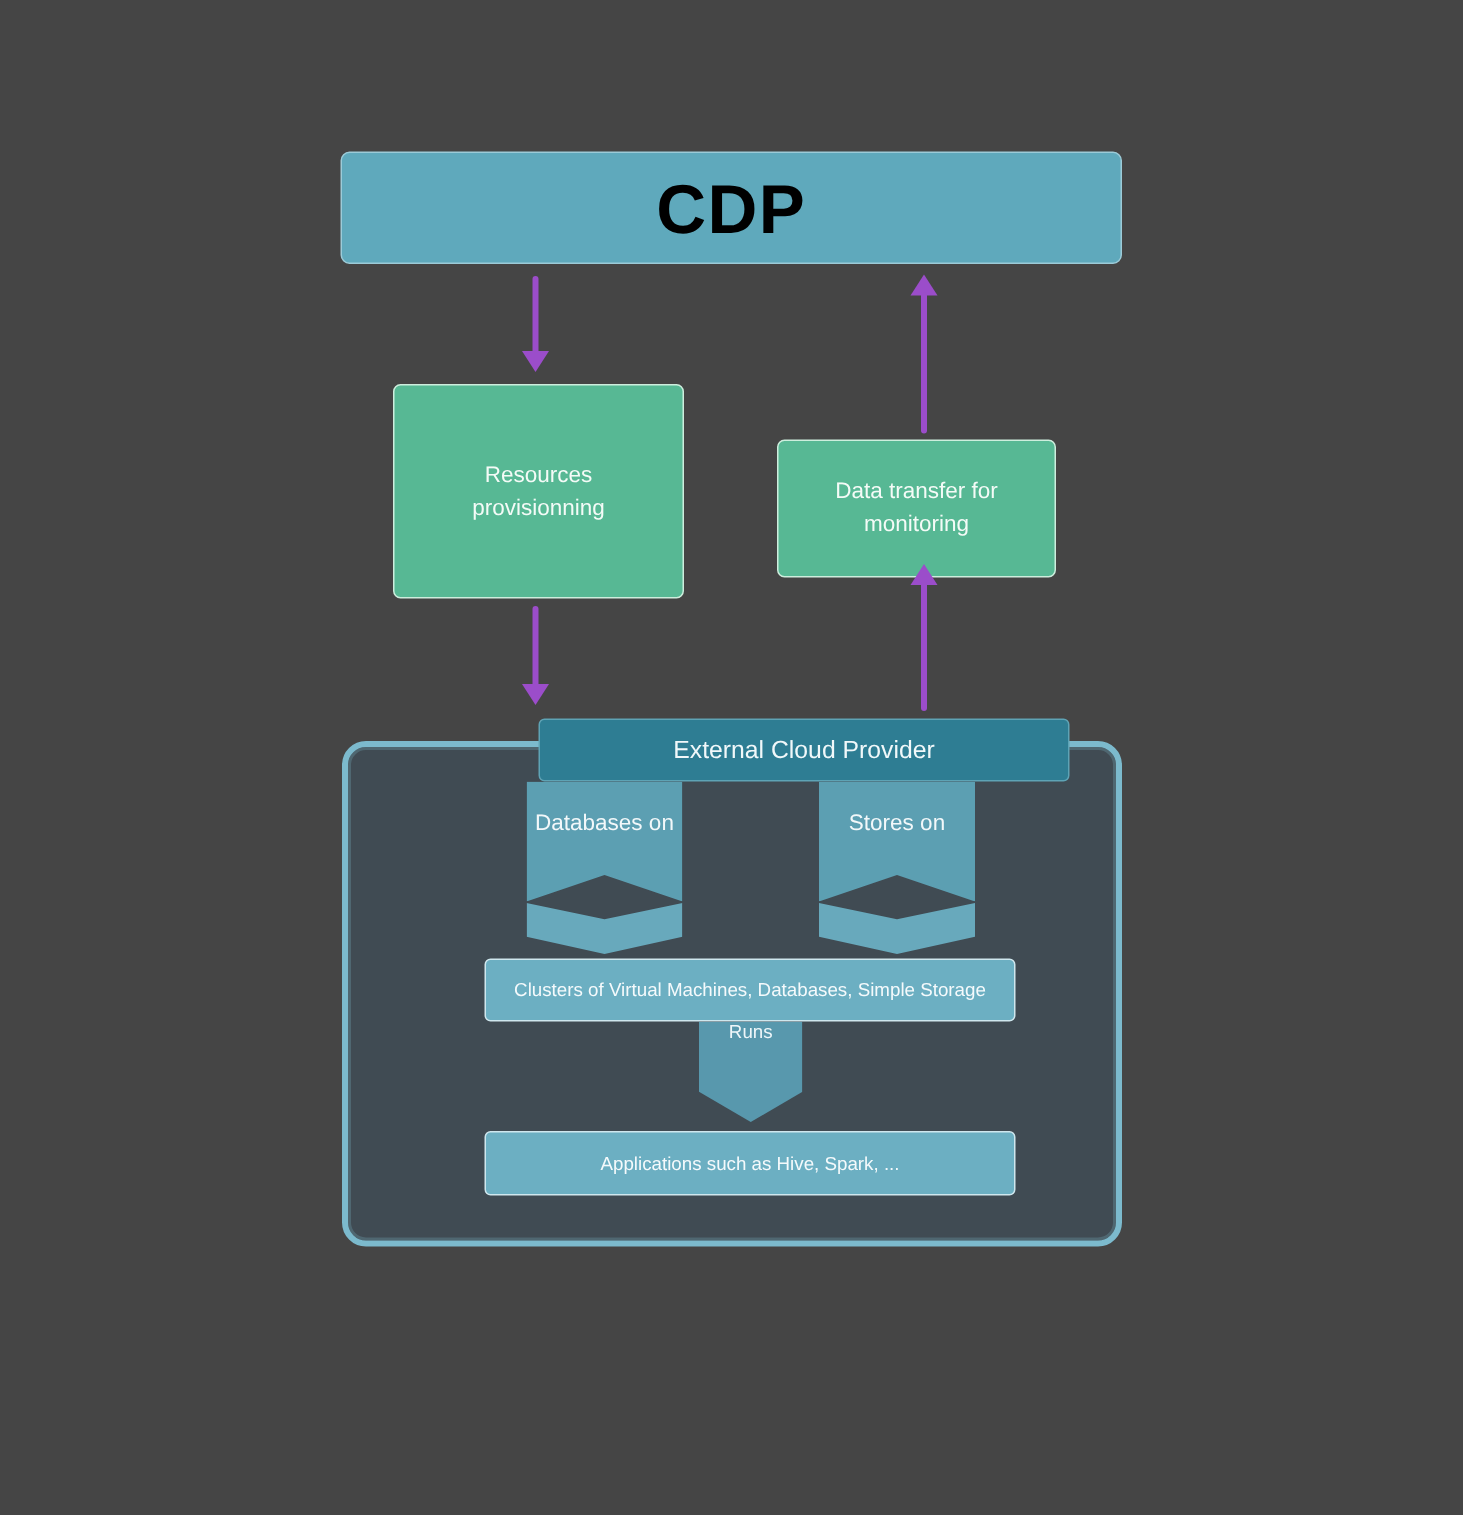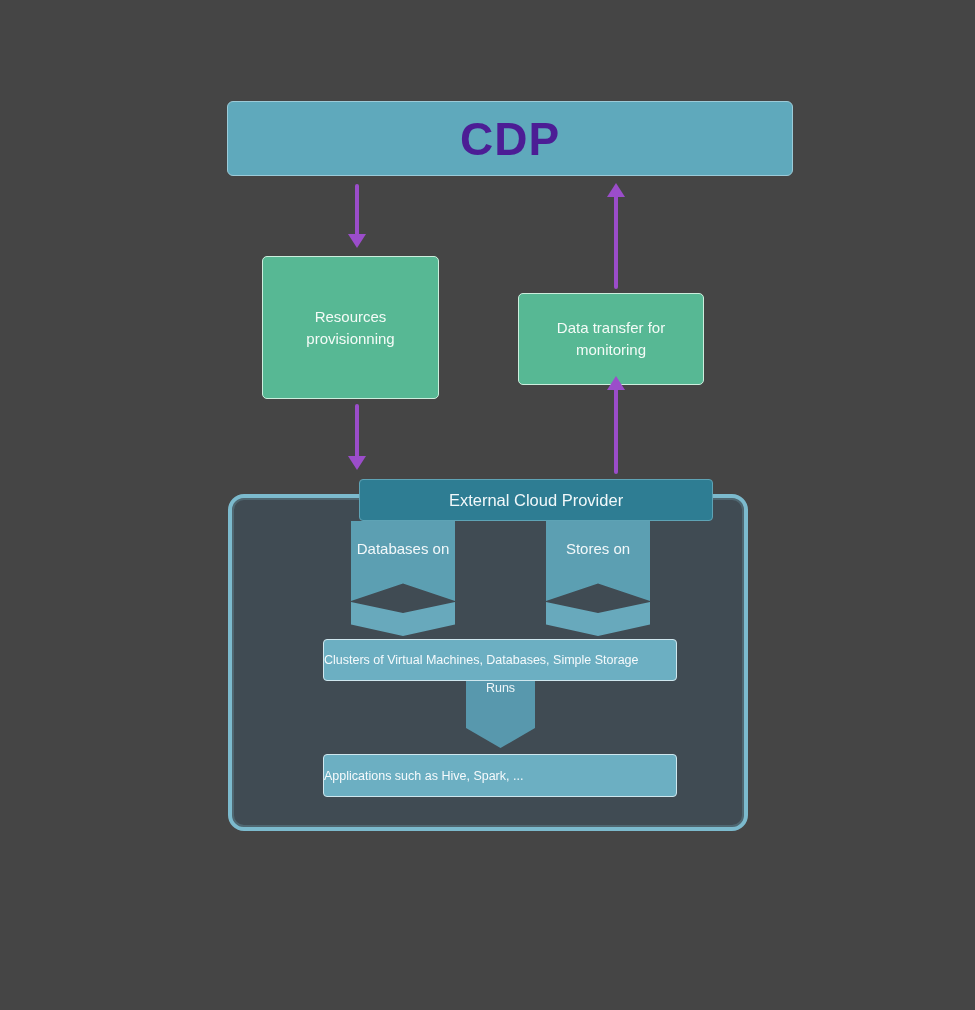--- a/index.html
+++ b/index.html
@@ -20,35 +20,35 @@
   body{font-family:"Liberation Sans", sans-serif;}
   .canvas{
     position:relative;
     width:975px;height:1010px;
     background:var(--background);
     overflow:hidden;
   }
 
   
   .cdp-box{
-    position:absolute;left:227px;top:101px;width:566px;height:75px;
+    position:absolute;left:227px;top:101px;width:521px;height:75px;
     background:var(--cdp-fill);
     border:1px solid #9ccbd8;border-radius:6px;
     display:flex;align-items:center;justify-content:center;
-    color:#4c1d95;font-size:46px;font-weight:bold;letter-spacing:1px;
+    color:#000000;font-size:46px;font-weight:bold;letter-spacing:1px;
   }
   .green-box{
     position:absolute;
     background:var(--green-fill);
     border:1px solid #cdeedd;border-radius:5px;
     display:flex;flex-direction:column;align-items:center;justify-content:center;
     color:#f4fbf7;font-size:15px;line-height:1.45;text-align:center;
     padding:10px 18px;
   }
-  .green-box.resources{left:262px;top:256px;width:177px;height:143px;}
+  .green-box.resources{left:262px;top:256px;width:194px;height:143px;}
   .green-box.transfer{left:518px;top:293px;width:186px;height:92px;}
 
   .ecp-header{
     position:absolute;left:323px;top:479px;width:354px;height:42px;
     background:var(--ecp-fill);
     border:1px solid #5ea3b5;border-radius:4px;
     display:flex;align-items:center;justify-content:center;
     color:#f1f8fa;font-size:16.5px;
     z-index:5;
     margin-left:36px;
@@ -78,21 +78,21 @@
   }
   .ribbon-body.computes{left:351px;top:521px;}
   .ribbon-chevron.computes{left:351px;top:602px;}
   .ribbon-body.stores{left:546px;top:521px;}
   .ribbon-chevron.stores{left:546px;top:602px;}
 
   .light-box{
     position:absolute;left:323px;width:354px;z-index:4;
     background:var(--light-box-fill);
     border:1px solid #cfe7ee;border-radius:4px;
-    display:flex;align-items:center;
+    display:flex;align-items:center;justify-content:center;
     color:#f5fafc;font-size:12.5px;white-space:nowrap;
   }
   .light-box.clusters{top:639px;height:42px;}
   .light-box.applications{top:754px;height:43px;}
 
   .runs-ribbon{
     position:absolute;left:466px;top:681px;width:69px;height:67px;z-index:3;
     background:var(--runs-fill);
     clip-path:polygon(0 0,100% 0,100% 70%,50% 100%,0 70%);
     display:flex;align-items:flex-start;justify-content:center;

